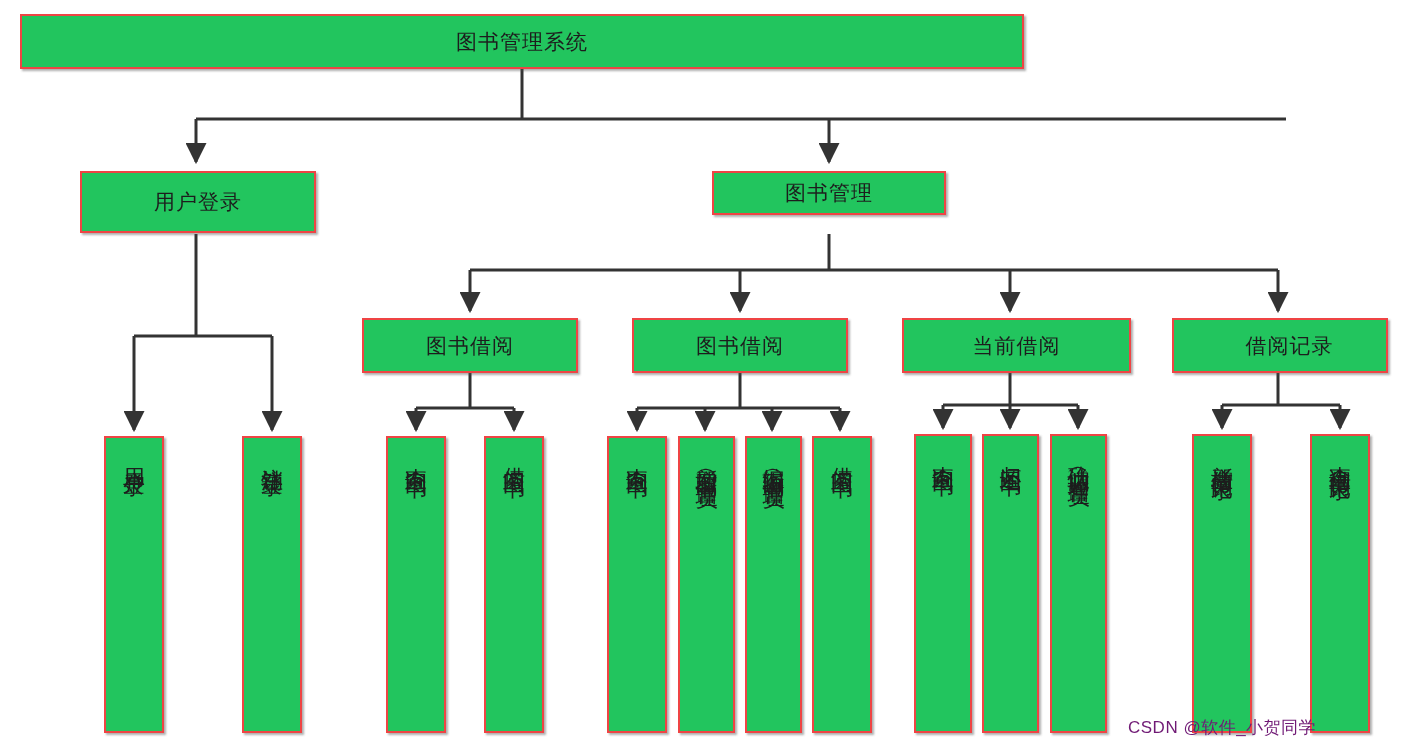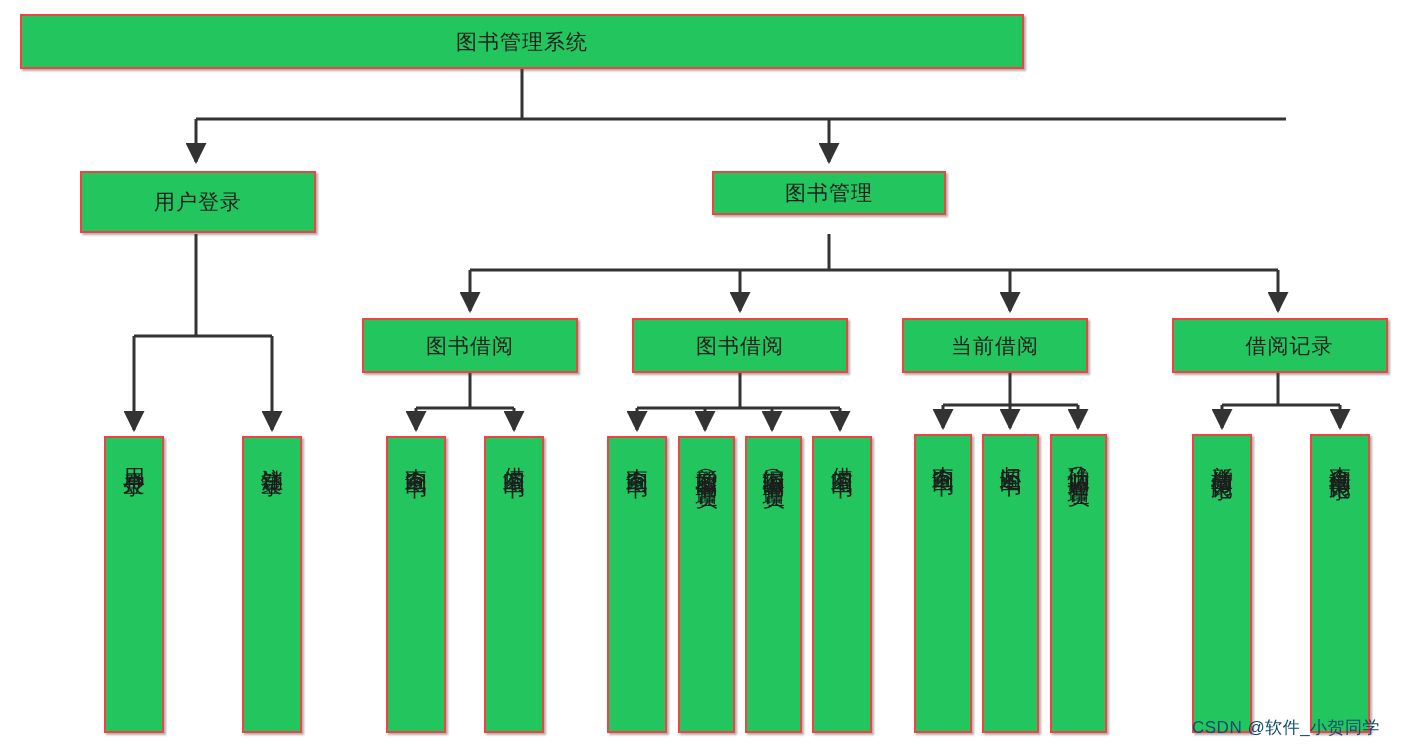--- a/index.html
+++ b/index.html
@@ -53,24 +53,24 @@
     line-height: 1.18;
     letter-spacing: 3px;
     white-space: nowrap;
     color: #1d1d1d;
   }
   .node .htext {
     white-space: nowrap;
   }
   .watermark {
     position: absolute;
-    left: 1192px;
+    left: 1128px;
     top: 716px;
     font-size: 17px;
-    color: #0c4a6e;
+    color: #701a75;
     white-space: nowrap;
     letter-spacing: 0.5px;
   }
 </style>
 </head>
 <body>
 
 <div id="canvas">
 
   <svg id="connectors" viewBox="0 0 1405 747" xmlns="http://www.w3.org/2000/svg">
@@ -133,21 +133,21 @@
   <div class="node level1" style="left:712px; top:171px; width:234px; height:44px;">
     <span class="htext">图书管理</span>
   </div>
 
   <div class="node level2" style="left:362px; top:318px; width:216px; height:55px;">
     <span class="htext">图书借阅</span>
   </div>
   <div class="node level2" style="left:632px; top:318px; width:216px; height:55px;">
     <span class="htext">图书借阅</span>
   </div>
-  <div class="node level2" style="left:902px; top:318px; width:186px; height:55px;">
+  <div class="node level2" style="left:902px; top:318px; width:229px; height:55px;">
     <span class="htext">当前借阅</span>
   </div>
   <div class="node level2" style="left:1172px; top:318px; width:216px; height:55px;padding-left:19px;">
     <span class="htext">借阅记录</span>
   </div>
 
   <div class="node leaf" style="left:104px; top:436px; width:60px; height:297px;">
     <span class="vtext">用户登录</span>
   </div>
   <div class="node leaf" style="left:242px; top:436px; width:60px; height:297px;">

